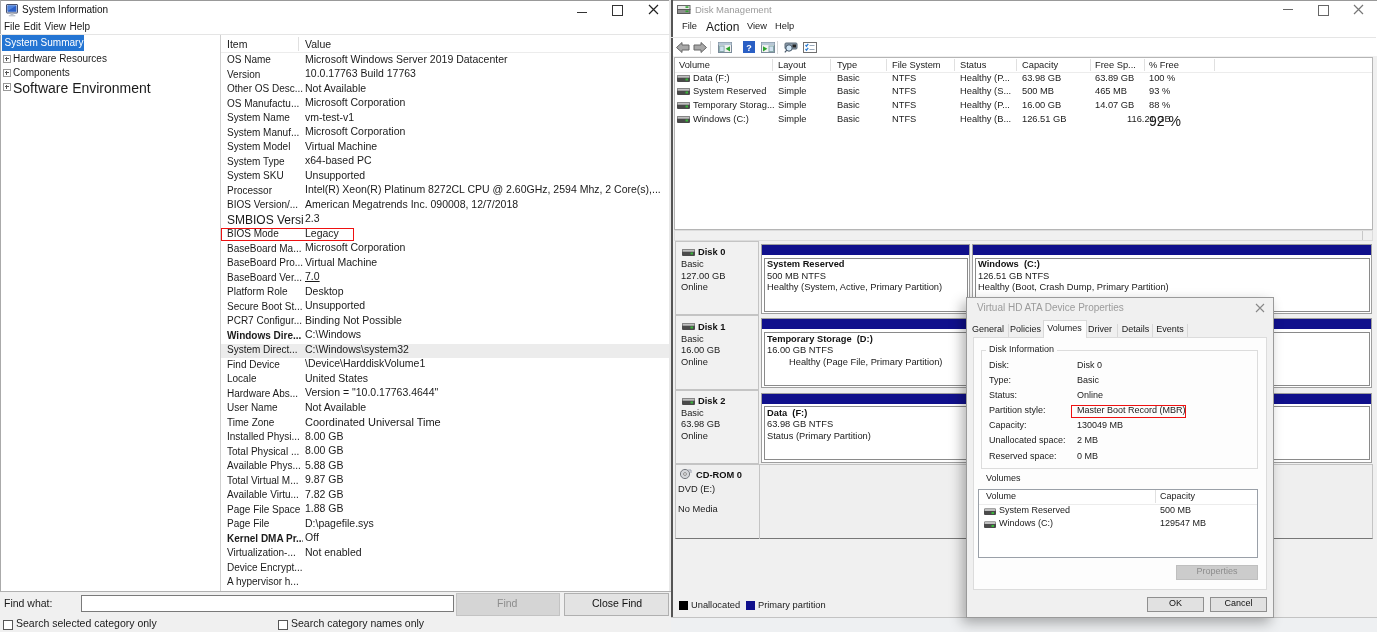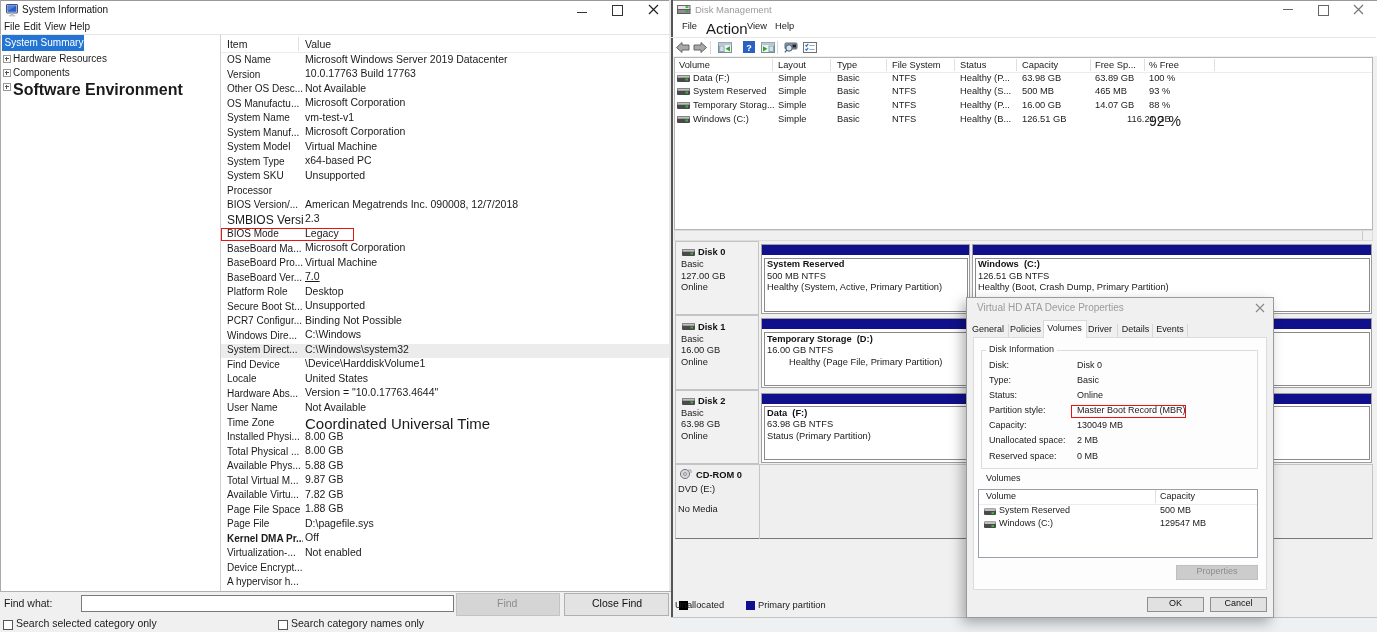--- a/index.html
+++ b/index.html
@@ -35,21 +35,21 @@
 <div style="position:absolute;left:4.5px;top:58.0px;width:4px;height:1px;background:#555"></div>
 <div style="position:absolute;left:6px;top:56.5px;width:1px;height:4px;background:#555"></div>
 <div class="t" style="left:13px;top:52.7px;font-size:10px;color:#1a1a1a;font-weight:normal;">Hardware Resources</div>
 <div class="abs" style="left:3px;top:68.5px;width:8px;height:8px;border:1px solid #999;background:#fff;box-sizing:border-box"></div>
 <div style="position:absolute;left:4.5px;top:72.0px;width:4px;height:1px;background:#555"></div>
 <div style="position:absolute;left:6px;top:70.5px;width:1px;height:4px;background:#555"></div>
 <div class="t" style="left:13px;top:66.7px;font-size:10px;color:#1a1a1a;font-weight:normal;">Components</div>
 <div class="abs" style="left:3px;top:82.5px;width:8px;height:8px;border:1px solid #999;background:#fff;box-sizing:border-box"></div>
 <div style="position:absolute;left:4.5px;top:86.0px;width:4px;height:1px;background:#555"></div>
 <div style="position:absolute;left:6px;top:84.5px;width:1px;height:4px;background:#555"></div>
-<div class="t" style="left:13px;top:80.7px;font-size:16px;color:#1a1a1a;font-weight:bold;text-align:right;">Software Environment</div>
+<div class="t" style="left:13px;top:80.7px;font-size:14px;color:#1a1a1a;font-weight:normal;text-align:right;">Software Environment</div>
 <div style="position:absolute;left:220px;top:35px;width:1px;height:556px;background:#d0d0d0"></div>
 <div class="t" style="left:227px;top:38.9px;font-size:10.5px;color:#1a1a1a;font-weight:normal;">Item</div>
 <div class="t" style="left:305px;top:38.9px;font-size:10.5px;color:#1a1a1a;font-weight:normal;">Value</div>
 <div style="position:absolute;left:298px;top:37px;width:1px;height:14px;background:#e0e0e0"></div>
 <div style="position:absolute;left:221px;top:52px;width:450px;height:1px;background:#ececec"></div>
 <div style="position:absolute;left:221px;top:343.5px;width:448px;height:14px;background:#ececec"></div>
 <div class="t" style="left:227px;top:54.2px;font-size:10px;color:#1a1a1a;font-weight:normal;max-width:76px;overflow:hidden">OS Name</div>
 <div class="t" style="left:305px;top:53.9px;font-size:10.5px;color:#1a1a1a;font-weight:normal;">Microsoft Windows Server 2019 Datacenter</div>
 <div class="t" style="left:227px;top:68.7px;font-size:10px;color:#1a1a1a;font-weight:normal;max-width:76px;overflow:hidden">Version</div>
 <div class="t" style="left:305px;top:68.4px;font-size:10.5px;color:#1a1a1a;font-weight:normal;">10.0.17763 Build 17763</div>
@@ -61,52 +61,53 @@
 <div class="t" style="left:305px;top:111.9px;font-size:10.5px;color:#1a1a1a;font-weight:normal;">vm-test-v1</div>
 <div class="t" style="left:227px;top:126.7px;font-size:10px;color:#1a1a1a;font-weight:normal;max-width:76px;overflow:hidden">System Manuf...</div>
 <div class="t" style="left:305px;top:126.4px;font-size:10.5px;color:#1a1a1a;font-weight:normal;">Microsoft Corporation</div>
 <div class="t" style="left:227px;top:141.2px;font-size:10px;color:#1a1a1a;font-weight:normal;max-width:76px;overflow:hidden">System Model</div>
 <div class="t" style="left:305px;top:140.9px;font-size:10.5px;color:#1a1a1a;font-weight:normal;">Virtual Machine</div>
 <div class="t" style="left:227px;top:155.7px;font-size:10px;color:#1a1a1a;font-weight:normal;max-width:76px;overflow:hidden">System Type</div>
 <div class="t" style="left:305px;top:155.4px;font-size:10.5px;color:#1a1a1a;font-weight:normal;">x64-based PC</div>
 <div class="t" style="left:227px;top:170.2px;font-size:10px;color:#1a1a1a;font-weight:normal;max-width:76px;overflow:hidden">System SKU</div>
 <div class="t" style="left:305px;top:169.9px;font-size:10.5px;color:#1a1a1a;font-weight:normal;">Unsupported</div>
 <div class="t" style="left:227px;top:184.7px;font-size:10px;color:#1a1a1a;font-weight:normal;max-width:76px;overflow:hidden">Processor</div>
+<div class="t" style="left:305px;top:184.4px;font-size:10.5px;color:#1a1a1a;font-weight:normal;">Intel(R) Xeon(R) Platinum 8272CL CPU @ 2.60GHz, 2594 Mhz, 2 Core(s),...</div>
 <div class="t" style="left:227px;top:199.2px;font-size:10px;color:#1a1a1a;font-weight:normal;max-width:76px;overflow:hidden">BIOS Version/...</div>
 <div class="t" style="left:305px;top:198.9px;font-size:10.5px;color:#1a1a1a;font-weight:normal;">American Megatrends Inc. 090008, 12/7/2018</div>
 <div class="t" style="left:227px;top:213.7px;font-size:12px;color:#1a1a1a;font-weight:normal;max-width:76px;overflow:hidden">SMBIOS Version</div>
 <div class="t" style="left:305px;top:213.4px;font-size:10.5px;color:#1a1a1a;font-weight:normal;">2.3</div>
 <div class="t" style="left:227px;top:228.2px;font-size:10px;color:#1a1a1a;font-weight:normal;max-width:76px;overflow:hidden">BIOS Mode</div>
 <div class="t" style="left:305px;top:227.9px;font-size:10.5px;color:#1a1a1a;font-weight:normal;">Legacy</div>
 <div class="t" style="left:227px;top:242.7px;font-size:10px;color:#1a1a1a;font-weight:normal;max-width:76px;overflow:hidden">BaseBoard Ma...</div>
 <div class="t" style="left:305px;top:242.4px;font-size:10.5px;color:#1a1a1a;font-weight:normal;">Microsoft Corporation</div>
 <div class="t" style="left:227px;top:257.2px;font-size:10px;color:#1a1a1a;font-weight:normal;max-width:76px;overflow:hidden">BaseBoard Pro...</div>
 <div class="t" style="left:305px;top:256.9px;font-size:10.5px;color:#1a1a1a;font-weight:normal;">Virtual Machine</div>
 <div class="t" style="left:227px;top:271.7px;font-size:10px;color:#1a1a1a;font-weight:normal;max-width:76px;overflow:hidden">BaseBoard Ver...</div>
 <div class="t" style="left:305px;top:271.4px;font-size:10.5px;color:#1a1a1a;font-weight:normal;text-decoration:underline;">7.0</div>
 <div class="t" style="left:227px;top:286.2px;font-size:10px;color:#1a1a1a;font-weight:normal;max-width:76px;overflow:hidden">Platform Role</div>
 <div class="t" style="left:305px;top:285.9px;font-size:10.5px;color:#1a1a1a;font-weight:normal;">Desktop</div>
 <div class="t" style="left:227px;top:300.7px;font-size:10px;color:#1a1a1a;font-weight:normal;max-width:76px;overflow:hidden">Secure Boot St...</div>
 <div class="t" style="left:305px;top:300.4px;font-size:10.5px;color:#1a1a1a;font-weight:normal;">Unsupported</div>
 <div class="t" style="left:227px;top:315.2px;font-size:10px;color:#1a1a1a;font-weight:normal;max-width:76px;overflow:hidden">PCR7 Configur...</div>
 <div class="t" style="left:305px;top:314.9px;font-size:10.5px;color:#1a1a1a;font-weight:normal;">Binding Not Possible</div>
-<div class="t" style="left:227px;top:329.7px;font-size:10px;color:#1a1a1a;font-weight:normal;max-width:76px;overflow:hidden">Windows Dire...</div>
+<div class="t" style="left:227px;top:329.7px;font-size:10px;color:#1a1a1a;font-weight:bold;max-width:76px;overflow:hidden">Windows Dire...</div>
 <div class="t" style="left:305px;top:329.4px;font-size:10.5px;color:#1a1a1a;font-weight:normal;">C:\Windows</div>
 <div class="t" style="left:227px;top:344.2px;font-size:10px;color:#1a1a1a;font-weight:normal;max-width:76px;overflow:hidden">System Direct...</div>
 <div class="t" style="left:305px;top:343.9px;font-size:10.5px;color:#1a1a1a;font-weight:normal;">C:\Windows\system32</div>
 <div class="t" style="left:227px;top:358.7px;font-size:10px;color:#1a1a1a;font-weight:normal;max-width:76px;overflow:hidden">Find Device</div>
 <div class="t" style="left:305px;top:358.4px;font-size:10.5px;color:#1a1a1a;font-weight:normal;">\Device\HarddiskVolume1</div>
 <div class="t" style="left:227px;top:373.2px;font-size:10px;color:#1a1a1a;font-weight:normal;max-width:76px;overflow:hidden">Locale</div>
 <div class="t" style="left:305px;top:372.9px;font-size:10.5px;color:#1a1a1a;font-weight:normal;">United States</div>
 <div class="t" style="left:227px;top:387.7px;font-size:10px;color:#1a1a1a;font-weight:normal;max-width:76px;overflow:hidden">Hardware Abs...</div>
 <div class="t" style="left:305px;top:387.4px;font-size:10.5px;color:#1a1a1a;font-weight:normal;">Version = "10.0.17763.4644"</div>
 <div class="t" style="left:227px;top:402.2px;font-size:10px;color:#1a1a1a;font-weight:normal;max-width:76px;overflow:hidden">User Name</div>
 <div class="t" style="left:305px;top:401.9px;font-size:10.5px;color:#1a1a1a;font-weight:normal;">Not Available</div>
 <div class="t" style="left:227px;top:416.7px;font-size:10px;color:#1a1a1a;font-weight:normal;max-width:76px;overflow:hidden">Time Zone</div>
-<div class="t" style="left:305px;top:416.4px;font-size:15px;color:#1a1a1a;font-weight:normal;text-align:center;">Coordinated Universal Time</div>
+<div class="t" style="left:305px;top:416.4px;font-size:11px;color:#1a1a1a;font-weight:normal;text-align:center;">Coordinated Universal Time</div>
 <div class="t" style="left:227px;top:431.2px;font-size:10px;color:#1a1a1a;font-weight:normal;max-width:76px;overflow:hidden">Installed Physi...</div>
 <div class="t" style="left:305px;top:430.9px;font-size:10.5px;color:#1a1a1a;font-weight:normal;">8.00 GB</div>
 <div class="t" style="left:227px;top:445.7px;font-size:10px;color:#1a1a1a;font-weight:normal;max-width:76px;overflow:hidden">Total Physical ...</div>
 <div class="t" style="left:305px;top:445.4px;font-size:10.5px;color:#1a1a1a;font-weight:normal;">8.00 GB</div>
 <div class="t" style="left:227px;top:460.2px;font-size:10px;color:#1a1a1a;font-weight:normal;max-width:76px;overflow:hidden">Available Phys...</div>
 <div class="t" style="left:305px;top:459.9px;font-size:10.5px;color:#1a1a1a;font-weight:normal;">5.88 GB</div>
 <div class="t" style="left:227px;top:474.7px;font-size:10px;color:#1a1a1a;font-weight:normal;max-width:76px;overflow:hidden">Total Virtual M...</div>
 <div class="t" style="left:305px;top:474.4px;font-size:10.5px;color:#1a1a1a;font-weight:normal;">9.87 GB</div>
 <div class="t" style="left:227px;top:489.2px;font-size:10px;color:#1a1a1a;font-weight:normal;max-width:76px;overflow:hidden">Available Virtu...</div>
 <div class="t" style="left:305px;top:488.9px;font-size:10.5px;color:#1a1a1a;font-weight:normal;">7.82 GB</div>
@@ -144,21 +145,21 @@
       <rect x="8.5" y="2.3" width="3" height="1.6" fill="#2fa52f"></rect>
       <rect x="8.5" y="6.5" width="3" height="1.6" fill="#2fa52f"></rect>
     </svg>
 <div class="t" style="left:24px;top:4.5px;font-size:9.5px;color:#9b9b9b;font-weight:normal;">Disk Management</div>
 <div style="position:absolute;left:612px;top:9px;width:10px;height:1px;background:#666"></div>
 <div style="position:absolute;left:647px;top:5px;width:9px;height:9px;border:1px solid #666"></div>
 <svg class="abs" style="left:682px;top:4px" width="11" height="11" viewBox="0 0 11 11">
       <path d="M1 1 L10 10 M10 1 L1 10" stroke="#777" stroke-width="1.2"></path>
     </svg>
 <div class="t" style="left:11px;top:20.6px;font-size:9.3px;color:#1a1a1a;font-weight:normal;">File</div>
-<div class="t" style="left:35px;top:20.6px;font-size:15px;color:#1a1a1a;font-weight:normal;">Action</div>
+<div class="t" style="left:35px;top:20.6px;font-size:12px;color:#1a1a1a;font-weight:normal;">Action</div>
 <div class="t" style="left:76px;top:20.6px;font-size:9.3px;color:#1a1a1a;font-weight:normal;">View</div>
 <div class="t" style="left:104px;top:20.6px;font-size:9.3px;color:#1a1a1a;font-weight:normal;">Help</div>
 <div style="position:absolute;left:0px;top:37px;width:705px;height:1px;background:#e5e5e5"></div>
 <svg class="abs" style="left:5px;top:42px" width="14" height="11" viewBox="0 0 14 11">
       <path d="M6 0.5 L6 3 L13 3 L13 8 L6 8 L6 10.5 L0.5 5.5 Z" fill="#a8a8a8" stroke="#666"></path>
     </svg>
 <svg class="abs" style="left:22px;top:42px" width="14" height="11" viewBox="0 0 14 11">
       <path d="M8 0.5 L8 3 L1 3 L1 8 L8 8 L8 10.5 L13.5 5.5 Z" fill="#a8a8a8" stroke="#666"></path>
     </svg>
 <div style="position:absolute;left:39px;top:41px;width:1px;height:13px;background:#d8d8d8"></div>
@@ -322,21 +323,21 @@
 <div style="position:absolute;left:87.5px;top:464.2px;width:1px;height:74.4px;background:#c4c4c4"></div>
 <svg class="abs" style="left:9px;top:468.0px" width="12" height="11" viewBox="0 0 12 11">
       <circle cx="5" cy="6" r="4.6" fill="#d4d6da" stroke="#75797f"></circle>
       <circle cx="5" cy="6" r="1.4" fill="#fff" stroke="#888"></circle>
       <path d="M8.2 2 L11 2 L11 5" fill="none" stroke="#9aa0b0"></path>
     </svg>
 <div class="t" style="left:25px;top:469.8px;font-size:9.3px;color:#111;font-weight:bold;">CD-ROM 0</div>
 <div class="t" style="left:7px;top:483.8px;font-size:9.3px;color:#1a1a1a;font-weight:normal;">DVD (E:)</div>
 <div class="t" style="left:7px;top:504.3px;font-size:9.3px;color:#1a1a1a;font-weight:normal;">No Media</div>
 <div style="position:absolute;left:7.5px;top:600.5px;width:9px;height:9px;background:#000"></div>
-<div class="t" style="left:4px;top:600.1px;font-size:9.3px;color:#1a1a1a;font-weight:normal;text-align:center;">Unallocated</div>
+<div class="t" style="left:20px;top:600.1px;font-size:9.3px;color:#1a1a1a;font-weight:normal;text-align:center;">Unallocated</div>
 <div style="position:absolute;left:75px;top:600.5px;width:9px;height:9px;background:#10108c"></div>
 <div class="t" style="left:87px;top:600.1px;font-size:9.3px;color:#1a1a1a;font-weight:normal;">Primary partition</div>
 <div style="position:absolute;left:0px;top:617px;width:706px;height:1px;background:#c3c3c3"></div>
 <div style="position:absolute;left:0px;top:618px;width:706px;height:14px;background:#eef0f2"></div>
 </div>
 <div class="abs" style="left:966px;top:297px;width:308px;height:321px;background:#f0f0f0;box-shadow:-4px 5px 12px rgba(0,0,0,0.30)">
 <div class="abs" style="left:0;top:0;width:308px;height:321px;border:1px solid #9a9a9a;box-sizing:border-box;z-index:50"></div>
 <div class="t" style="left:11px;top:4.7px;font-size:10px;color:#9b9b9b;font-weight:normal;">Virtual HD ATA Device Properties</div>
 <svg class="abs" style="left:289px;top:6px" width="10" height="10" viewBox="0 0 10 10">
       <path d="M1 1 L9 9 M9 1 L1 9" stroke="#888" stroke-width="1.1"></path>

